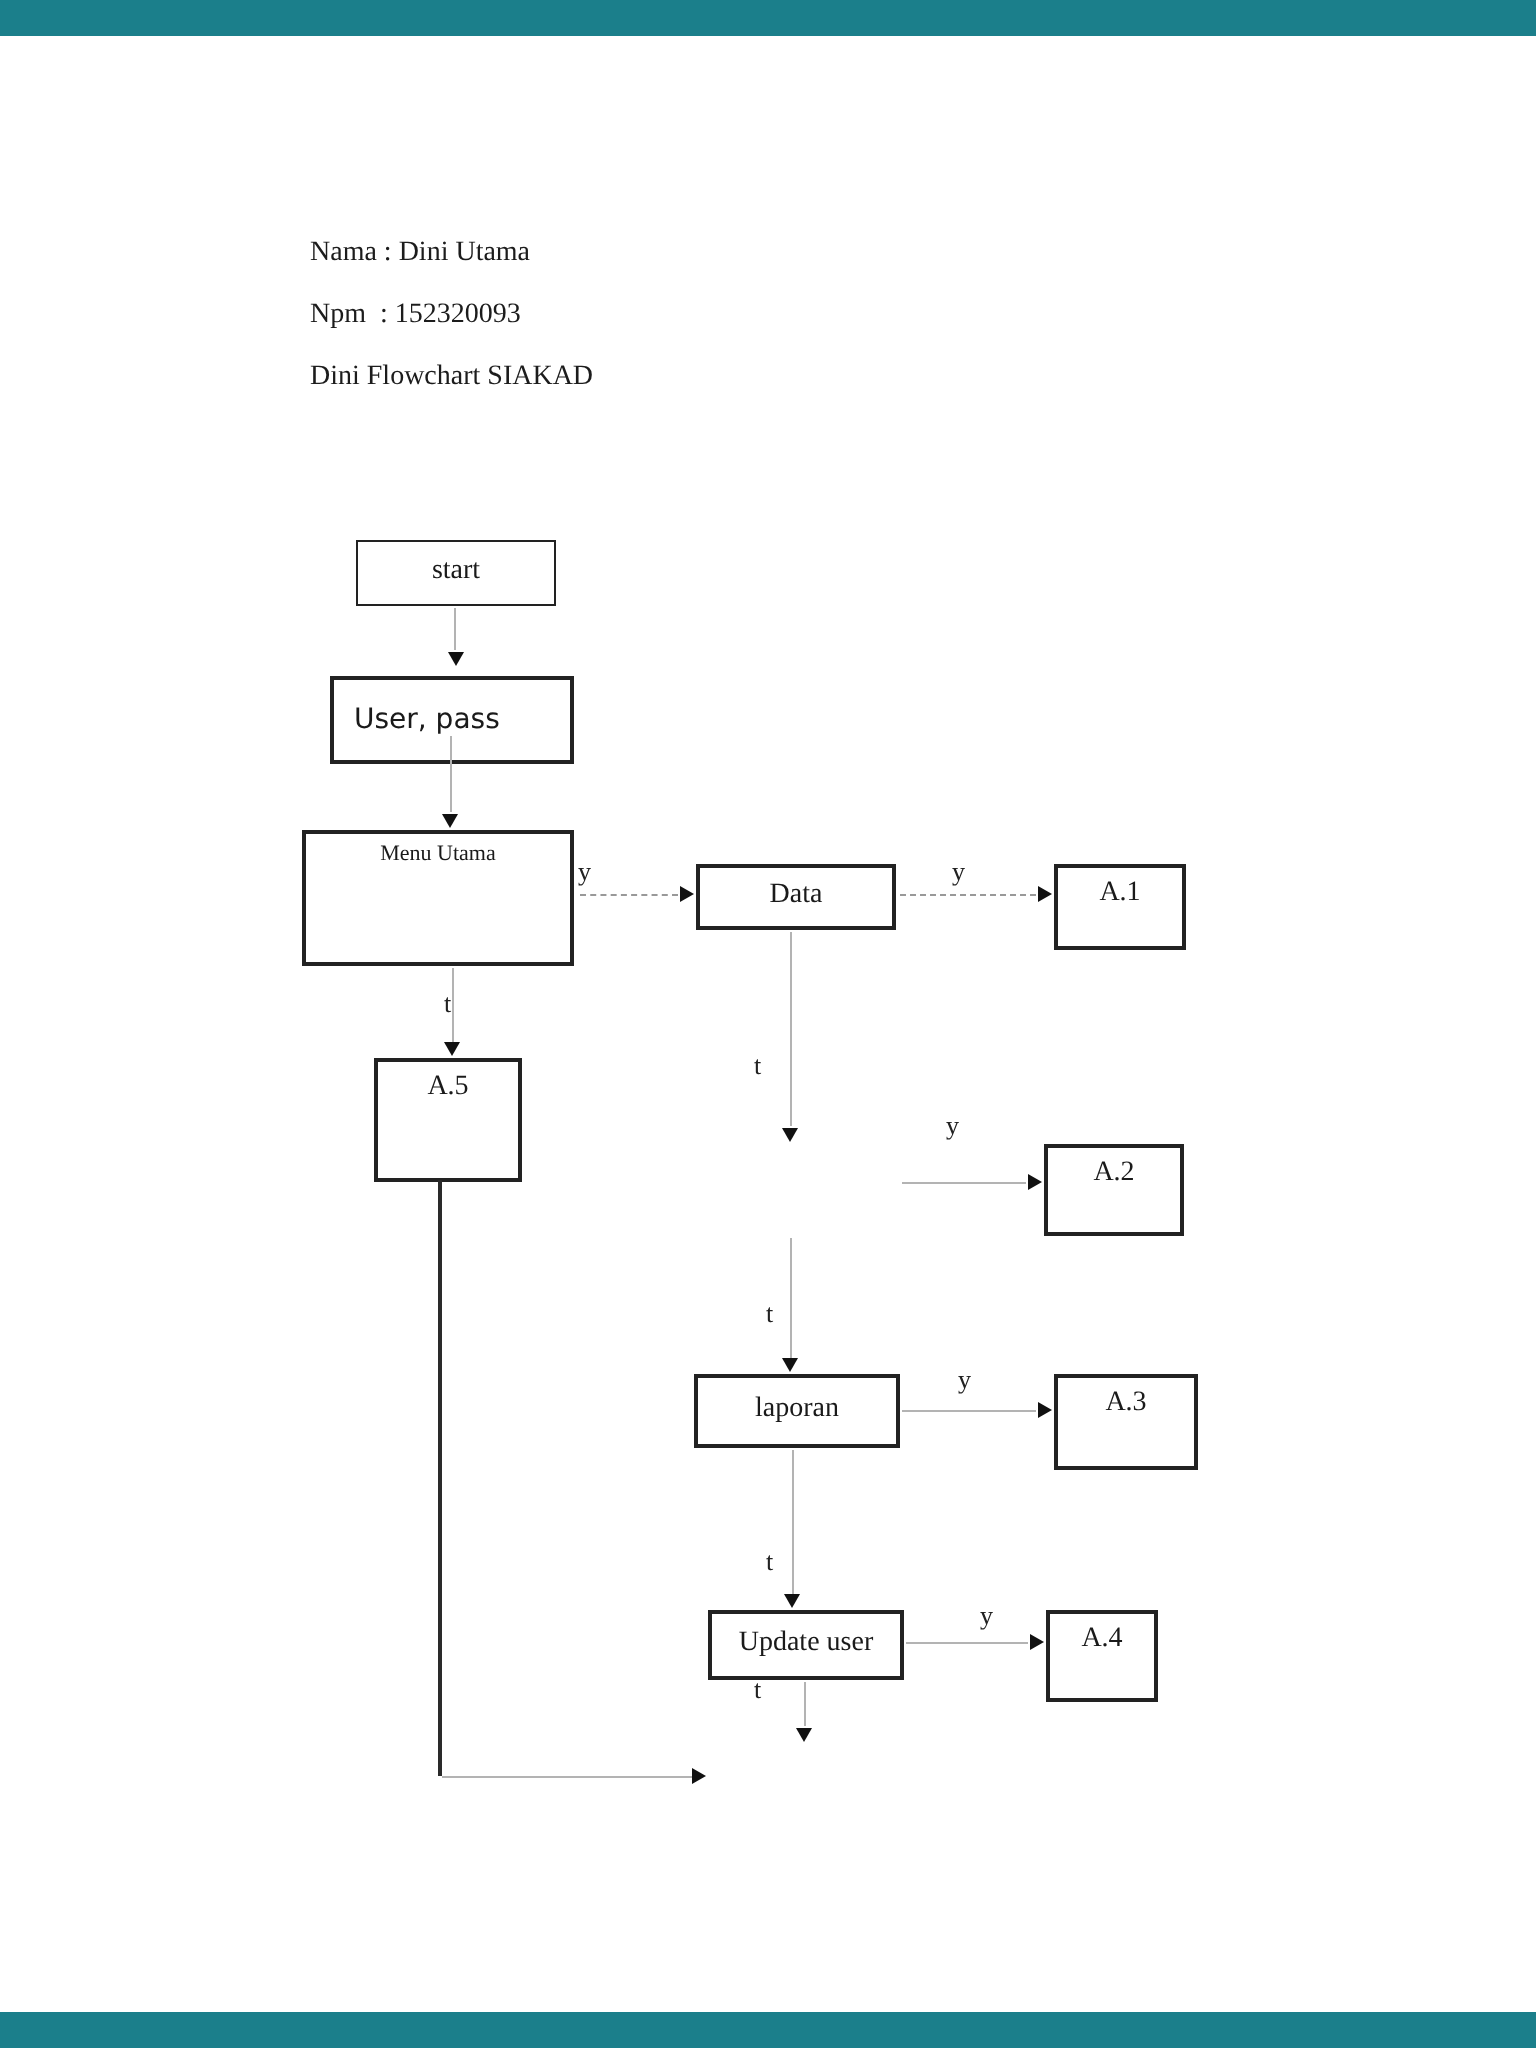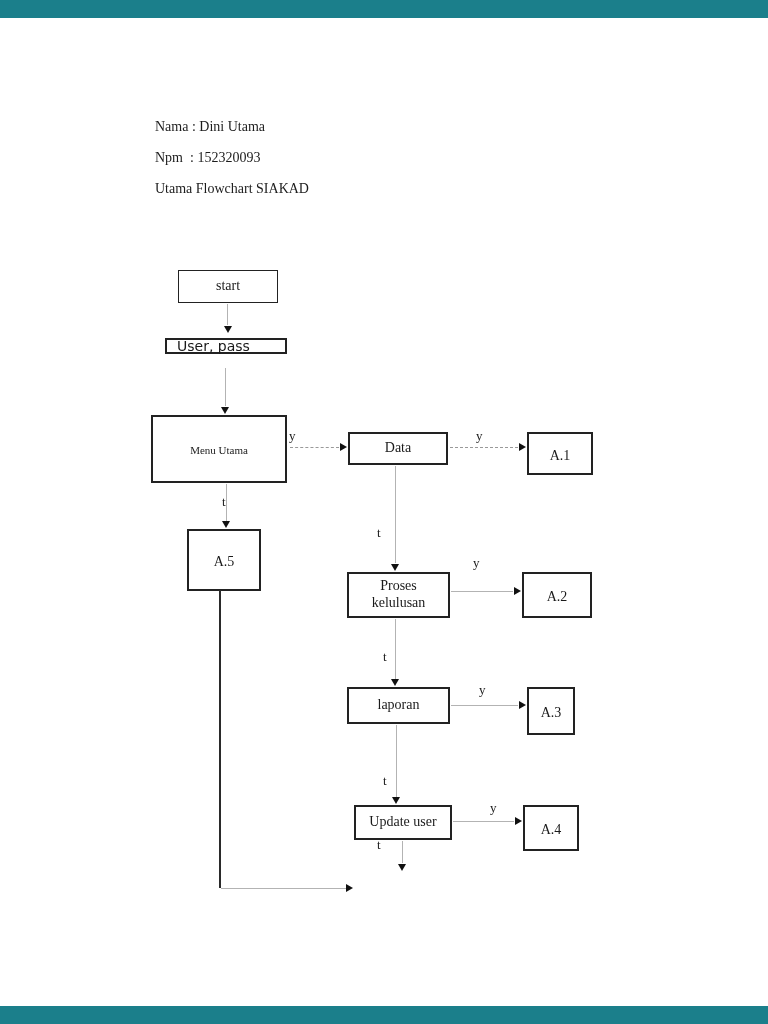--- a/index.html
+++ b/index.html
@@ -30,21 +30,21 @@
 
   .node {
     position: absolute; box-sizing: border-box;
     background: #ffffff; border: 2px solid #222222;
     font-family: "Liberation Serif", serif;
     font-size: 14px; color: #1a1a1a;
     display: flex; align-items: center; justify-content: center;
     text-align: center; line-height: 1.2;
   }
   .node.thin { border-width: 1px; align-items: center; }
-  .node.toptext { align-items: center; padding-top: 5px; }
+  .node.toptext { align-items: flex-start; padding-top: 5px; }
   .node.sans {
     font-family: "DejaVu Sans", sans-serif;
     font-size: 14px; justify-content: flex-start;
     padding-left: 10px; text-align: left;
   }
   .node.small { font-size: 11px; padding-top: 4px; }
   .node .two-line span { display: block; }
 
   .vline { position: absolute; width: 1px; background: #b3b3b3; }
   .hline { position: absolute; height: 1px; background: #b3b3b3; }
@@ -70,62 +70,56 @@
 </head>
 <body>
 
 <div class="screen">
 
   <div class="chrome top"></div>
   <div class="chrome bottom"></div>
 
   <div class="meta" style="top:119px">Nama : Dini Utama</div>
   <div class="meta" style="top:150px">Npm  : 152320093</div>
-  <div class="meta" style="top:181px">Utama Flowchart SIAKAD</div>
+  <div class="meta" style="top:181px">Dini Flowchart SIAKAD</div>
 
   <div class="node thin" style="left:178px;top:270px;width:100px;height:33px">
     <span>start</span>
   </div>
 
-  <div class="node sans" style="left:165px;top:338px;width:122px;height:16px">
+  <div class="node sans" style="left:165px;top:338px;width:122px;height:44px">
     <span>User, pass</span>
   </div>
 
   <div class="node toptext small" style="left:151px;top:415px;width:136px;height:68px">
     <span>Menu Utama</span>
   </div>
 
   <div class="node" style="left:348px;top:432px;width:100px;height:33px">
     <span>Data</span>
   </div>
 
   <div class="node toptext" style="left:527px;top:432px;width:66px;height:43px">
     <span>A.1</span>
   </div>
 
   <div class="node toptext" style="left:187px;top:529px;width:74px;height:62px">
     <span>A.5</span>
   </div>
 
-  <div class="node" style="left:347px;top:572px;width:103px;height:46px">
-    <span class="two-line">
-      <span>Proses</span>
-      <span>kelulusan</span>
-    </span>
-  </div>
 
   <div class="node toptext" style="left:522px;top:572px;width:70px;height:46px">
     <span>A.2</span>
   </div>
 
   <div class="node" style="left:347px;top:687px;width:103px;height:37px">
     <span>laporan</span>
   </div>
 
-  <div class="node toptext" style="left:527px;top:687px;width:48px;height:48px">
+  <div class="node toptext" style="left:527px;top:687px;width:72px;height:48px">
     <span>A.3</span>
   </div>
 
   <div class="node" style="left:354px;top:805px;width:98px;height:35px">
     <span>Update user</span>
   </div>
 
   <div class="node toptext" style="left:523px;top:805px;width:56px;height:46px">
     <span>A.4</span>
   </div>

